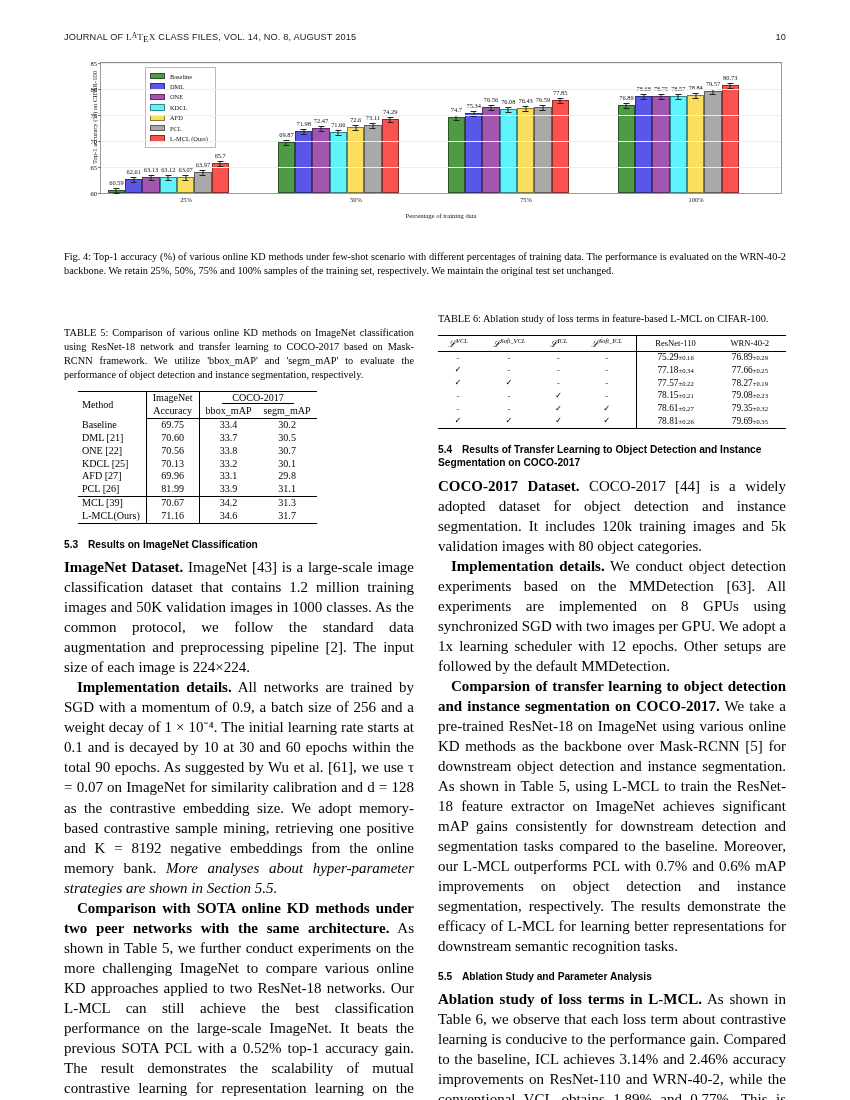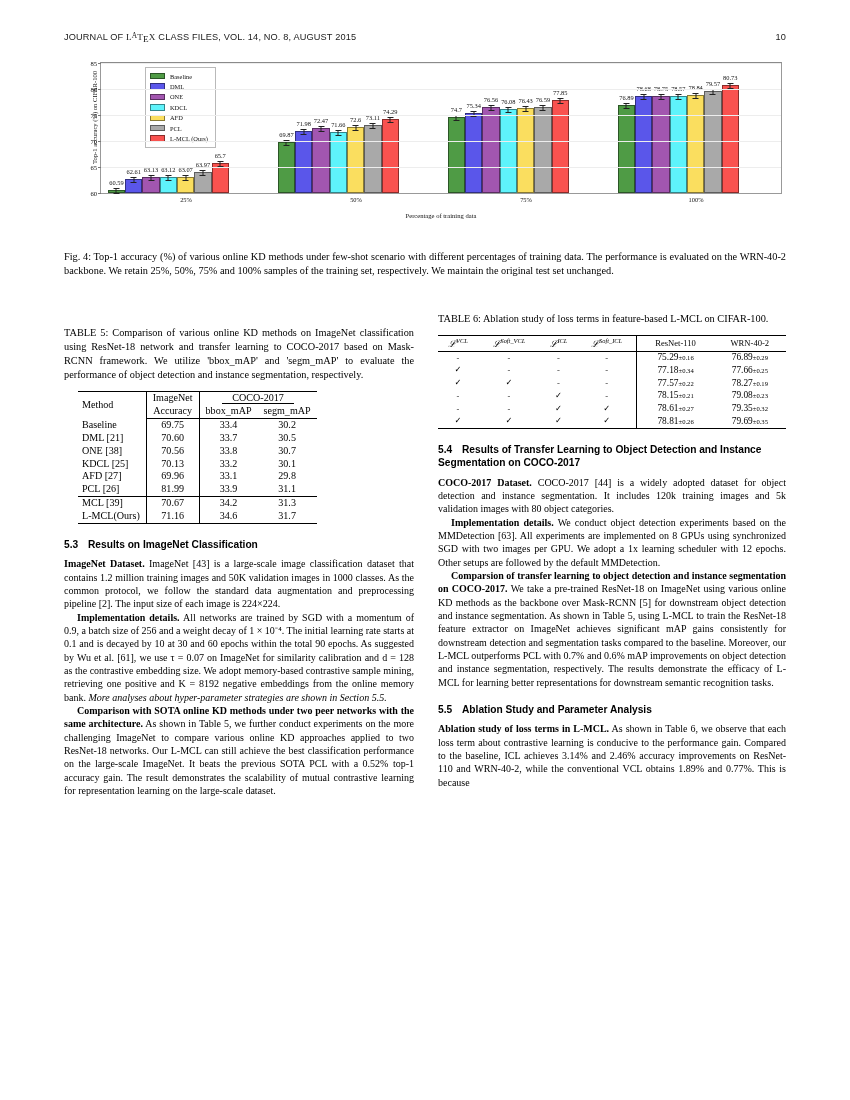--- a/index.html
+++ b/index.html
@@ -94,21 +94,21 @@
     font-size: 10.3px; line-height: 1.36; text-align: justify; color: #000;
   }
 
   
   .col-left  { position: absolute; left: 64px;  top: 312px; width: 350px; margin-top: 14px; }
   .col-right { position: absolute; left: 438px; top: 312px; width: 348px; }
 
   .tbl-caption { font-size: 10.3px; line-height: 1.36; text-align: justify; margin-bottom: 9px; }
 
   p.body {
-    font-size: 10px; line-height: 1.335; text-align: justify;
+    font-size: 15px; line-height: 1.335; text-align: justify;
     margin: 0 0 0 0; text-indent: 13px; color: #000;
   }
   p.body.noindent { text-indent: 0; }
   p.body + p.body { margin-top: 0; }
   .lead { font-weight: bold; }
   .ital { font-style: italic; }
   h3.sec {
     font-family: "Liberation Sans", sans-serif;
     font-size: 10.2px; font-weight: bold; line-height: 1.3;
     margin: 14px 0 6px 0; color: #000;
@@ -413,21 +413,21 @@
             <td class="vline">33.4</td>
             <td class="">30.2</td>
           </tr>
           <tr>
             <td class="mcell">DML [21]</td>
             <td class="vline">70.60</td>
             <td class="vline">33.7</td>
             <td class="">30.5</td>
           </tr>
           <tr>
-            <td class="mcell">ONE [38]</td>
+            <td class="mcell">ONE [22]</td>
             <td class="vline">70.56</td>
             <td class="vline">33.8</td>
             <td class="">30.7</td>
           </tr>
           <tr>
             <td class="mcell">KDCL [25]</td>
             <td class="vline">70.13</td>
             <td class="vline">33.2</td>
             <td class="">30.1</td>
           </tr>

